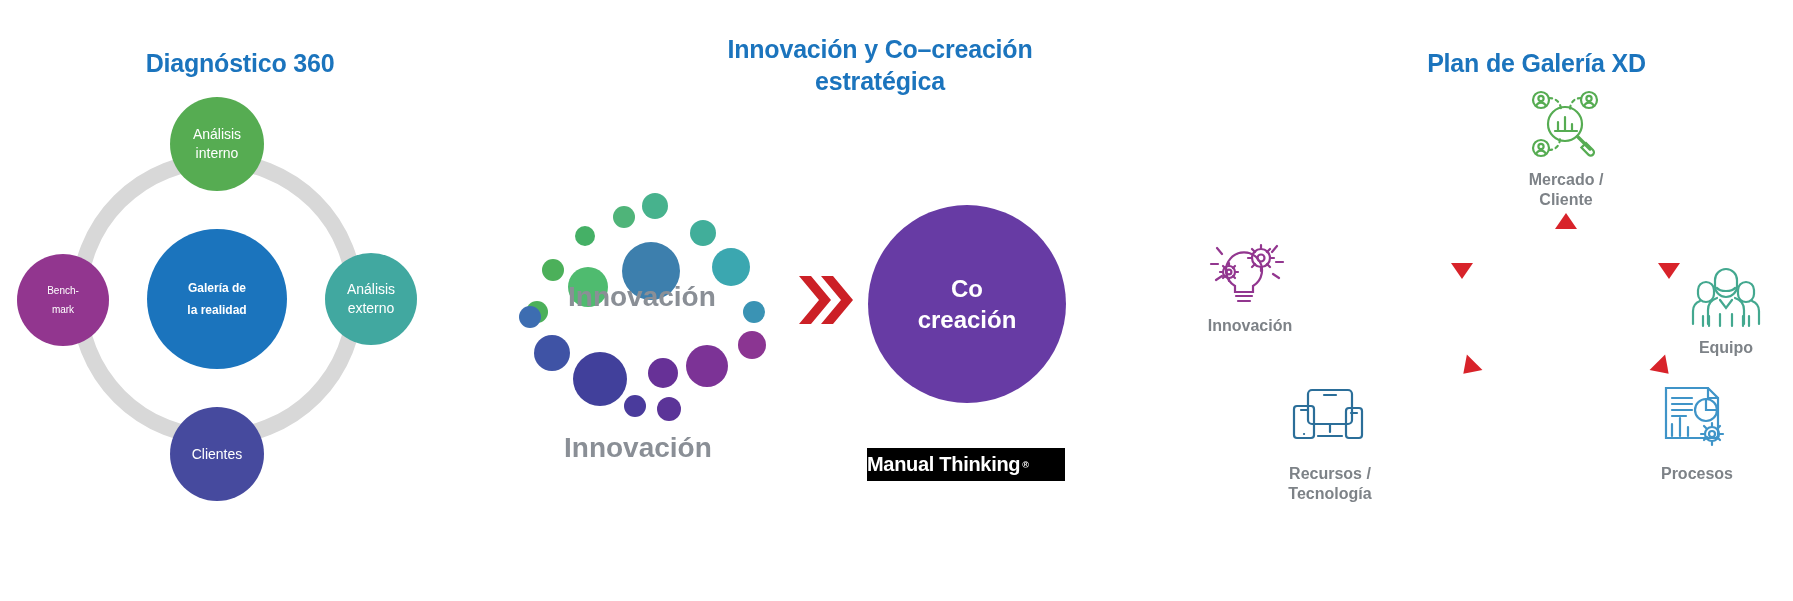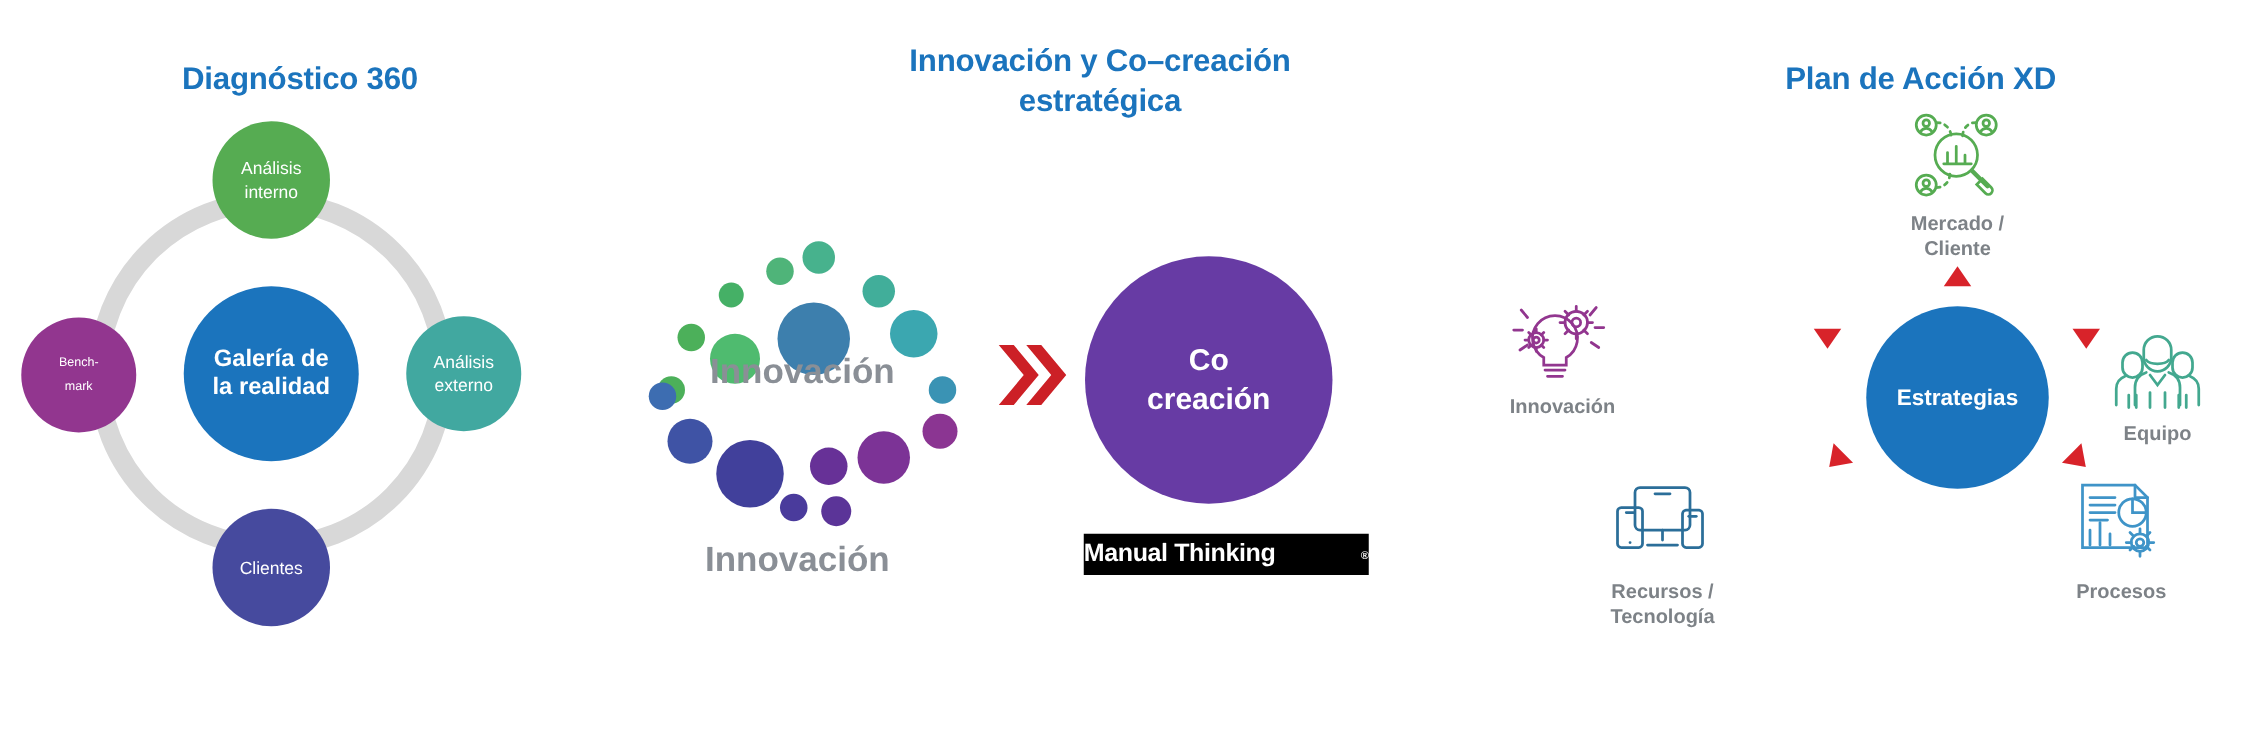--- a/index.html
+++ b/index.html
@@ -50,21 +50,21 @@
     position:absolute;
     left:71px;top:153px;
     width:292px;height:292px;
     border:16px solid #d8d8d8;
     border-radius:50%;
     box-sizing:border-box;
   }
   #node-galeria{
     left:147px;top:229px;width:140px;height:140px;
     background:#1b74bd;
-    font-size:19px;font-weight:bold;line-height:22px;
+    font-size:12px;font-weight:bold;line-height:22px;
   }
   #node-analisis-interno{
     left:170px;top:97px;width:94px;height:94px;
     background:#56ac52;
     font-size:14px;line-height:19px;font-weight:normal;
   }
   #node-analisis-externo{
     left:325px;top:253px;width:92px;height:92px;
     background:#41a8a0;
     font-size:14px;line-height:19px;font-weight:normal;
@@ -98,25 +98,25 @@
     width:58px;height:56px;
   }
 
   #node-cocreacion{
     left:388px;top:205px;width:198px;height:198px;
     background:#673ba4;
     font-size:24px;font-weight:bold;line-height:31px;
   }
 
   #manual-thinking{
-    position:absolute;left:387px;top:427px;
-    width:228px;height:33px;
+    position:absolute;left:387px;top:448px;
+    width:198px;height:33px;
     background:#000000;
     color:#ffffff;
-    display:flex;align-items:center;justify-content:space-between;
+    display:flex;align-items:center;justify-content:flex-start;
     font-weight:bold;font-size:20px;letter-spacing:-0.3px;
   }
   #manual-thinking sup{font-size:9px;vertical-align:super;margin-left:2px;}
 
   
   #node-estrategias{
     left:213px;top:245px;width:146px;height:146px;
     background:#1b74bd;
     font-size:18px;font-weight:bold;
   }
@@ -225,25 +225,22 @@
     </div>
 
     <div id="manual-thinking" style="background: rgb(0, 0, 0); color: rgb(255, 255, 255);">
       <span>Manual Thinking</span>
         <sup>®</sup>
     </div>
   </section>
 
   <section class="panel" id="panel-plan">
 
-    <h2 class="panel-title" id="title-plan">Plan de Acción XD</h2>
-
-    <div class="node" id="node-estrategias" style="background: rgb(27, 116, 189);">
-      <span>Estrategias</span>
-    </div>
+    <h2 class="panel-title" id="title-plan">Plan de Galería XD</h2>
+
 
     <div class="arrow arrow-up" style="left:275px;top:213px;"></div>
     <div class="arrow arrow-down" style="left:171px;top:263px;"></div>
     <div class="arrow arrow-down" style="left:378px;top:263px;"></div>
     <div class="arrow arrow-up" style="left:178px;top:360px; transform:rotate(-135deg);"></div>
     <div class="arrow arrow-up" style="left:372px;top:360px; transform:rotate(135deg);"></div>
 
     <div class="spoke" id="spoke-mercado">
       <div class="icon-box">
         <svg width="78" height="78" viewBox="0 0 78 78" fill="none" stroke="#56ac52" stroke-width="2.2" stroke-linecap="round">

